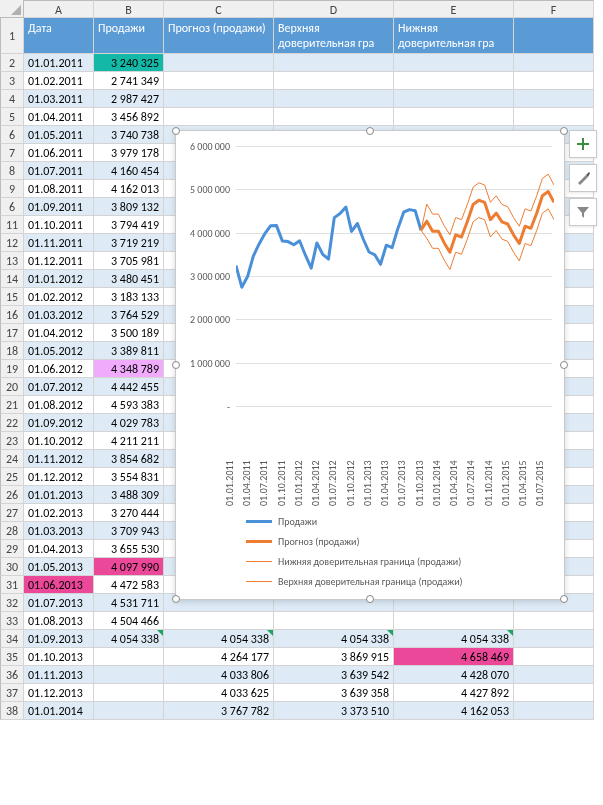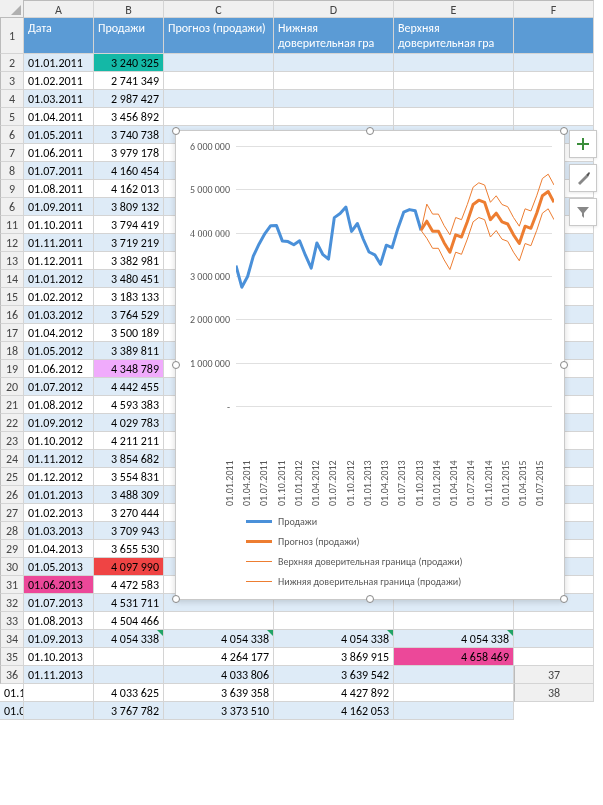--- a/index.html
+++ b/index.html
@@ -162,22 +162,22 @@
     <div class="col-header">A</div>
     <div class="col-header">B</div>
     <div class="col-header">C</div>
     <div class="col-header">D</div>
     <div class="col-header">E</div>
     <div class="col-header">F</div>
     <div class="row-header" style="height:36px;line-height:36px">1</div>
     <div class="cell" style="background:#5b9bd5;color:#fff;height:36px;line-height:15px;padding-top:3px;white-space:normal">Дата</div>
     <div class="cell" style="background:#5b9bd5;color:#fff;height:36px;line-height:15px;padding-top:3px;white-space:normal">Продажи</div>
     <div class="cell" style="background:#5b9bd5;color:#fff;height:36px;line-height:15px;padding-top:3px;white-space:normal">Прогноз (продажи)</div>
+    <div class="cell" style="background:#5b9bd5;color:#fff;height:36px;line-height:15px;padding-top:3px;white-space:normal">Верхняя доверительная гра</div>
     <div class="cell" style="background:#5b9bd5;color:#fff;height:36px;line-height:15px;padding-top:3px;white-space:normal">Нижняя доверительная гра</div>
-    <div class="cell" style="background:#5b9bd5;color:#fff;height:36px;line-height:15px;padding-top:3px;white-space:normal">Верхняя доверительная гра</div>
     <div class="cell" style="background:#5b9bd5;color:#fff;height:36px;line-height:15px;padding-top:3px;white-space:normal"></div>
     <div class="row-header">2</div>
     <div class="cell " style="background:#deebf7">01.01.2011</div>
     <div class="cell val" style="background:#14b8a6">3 240 325</div>
     <div class="cell val" style="background:#deebf7"></div>
     <div class="cell val" style="background:#deebf7"></div>
     <div class="cell val" style="background:#deebf7"></div>
     <div class="cell val" style="background:#deebf7"></div>
     <div class="row-header">3</div>
     <div class="cell " style="background:#fff">01.02.2011</div>
@@ -244,21 +244,21 @@
     <div class="cell val" style="background:#fff"></div>
     <div class="row-header">12</div>
     <div class="cell " style="background:#deebf7">01.11.2011</div>
     <div class="cell val" style="background:#deebf7">3 719 219</div>
     <div class="cell val" style="background:#deebf7"></div>
     <div class="cell val" style="background:#deebf7"></div>
     <div class="cell val" style="background:#deebf7"></div>
     <div class="cell val" style="background:#deebf7"></div>
     <div class="row-header">13</div>
     <div class="cell " style="background:#fff">01.12.2011</div>
-    <div class="cell val" style="background:#fff">3 382 981</div>
+    <div class="cell val" style="background:#fff">3 705 981</div>
     <div class="cell val" style="background:#fff"></div>
     <div class="cell val" style="background:#fff"></div>
     <div class="cell val" style="background:#fff"></div>
     <div class="cell val" style="background:#fff"></div>
     <div class="row-header">14</div>
     <div class="cell " style="background:#deebf7">01.01.2012</div>
     <div class="cell val" style="background:#deebf7">3 480 451</div>
     <div class="cell val" style="background:#deebf7"></div>
     <div class="cell val" style="background:#deebf7"></div>
     <div class="cell val" style="background:#deebf7"></div>
@@ -363,21 +363,21 @@
     <div class="cell val" style="background:#deebf7"></div>
     <div class="row-header">29</div>
     <div class="cell " style="background:#fff">01.04.2013</div>
     <div class="cell val" style="background:#fff">3 655 530</div>
     <div class="cell val" style="background:#fff"></div>
     <div class="cell val" style="background:#fff"></div>
     <div class="cell val" style="background:#fff"></div>
     <div class="cell val" style="background:#fff"></div>
     <div class="row-header">30</div>
     <div class="cell " style="background:#deebf7">01.05.2013</div>
-    <div class="cell val" style="background:#ef4444">4 097 990</div>
+    <div class="cell val" style="background:#ec4899">4 097 990</div>
     <div class="cell val" style="background:#deebf7"></div>
     <div class="cell val" style="background:#deebf7"></div>
     <div class="cell val" style="background:#deebf7"></div>
     <div class="cell val" style="background:#deebf7"></div>
     <div class="row-header">31</div>
     <div class="cell " style="background:#ec4899">01.06.2013</div>
     <div class="cell val" style="background:#fff">4 472 583</div>
     <div class="cell val" style="background:#fff"></div>
     <div class="cell val" style="background:#fff"></div>
     <div class="cell val" style="background:#fff"></div>
@@ -408,20 +408,21 @@
     <div class="cell val" style="background:#fff"></div>
     <div class="cell val" style="background:#fff">4 264 177</div>
     <div class="cell val" style="background:#fff">3 869 915</div>
     <div class="cell val" style="background:#ec4899">4 658 469</div>
     <div class="cell val" style="background:#fff"></div>
     <div class="row-header">36</div>
     <div class="cell " style="background:#deebf7">01.11.2013</div>
     <div class="cell val" style="background:#deebf7"></div>
     <div class="cell val" style="background:#deebf7">4 033 806</div>
     <div class="cell val" style="background:#deebf7">3 639 542</div>
+    <div class="cell val" style="background:#deebf7">4 428 070</div>
     <div class="cell val" style="background:#deebf7"></div>
     <div class="row-header">37</div>
     <div class="cell " style="background:#fff">01.12.2013</div>
     <div class="cell val" style="background:#fff"></div>
     <div class="cell val" style="background:#fff">4 033 625</div>
     <div class="cell val" style="background:#fff">3 639 358</div>
     <div class="cell val" style="background:#fff">4 427 892</div>
     <div class="cell val" style="background:#fff"></div>
     <div class="row-header">38</div>
     <div class="cell " style="background:#deebf7">01.01.2014</div>
@@ -440,21 +441,21 @@
   <div class="handle" style="left:50%;top:-4px;margin-left:-4px"></div>
   <div class="handle" style="left:50%;bottom:-4px;margin-left:-4px"></div>
   <div class="handle" style="left:-4px;top:50%;margin-top:-4px"></div>
   <div class="handle" style="right:-4px;top:50%;margin-top:-4px"></div>
 
   <div class="y-axis" id="yaxis">
       <div class="y-tick" style="top: 100%;">-</div>
       <div class="y-tick" style="top: 83.3333%;">1 000 000</div>
       <div class="y-tick" style="top: 66.6667%;">2 000 000</div>
       <div class="y-tick" style="top: 50%;">3 000 000</div>
-      <div class="y-tick" style="top: 33.3333%; font-family: Liberation Serif, serif;">4 000 000</div>
+      <div class="y-tick" style="top: 33.3333%;">4 000 000</div>
       <div class="y-tick" style="top: 16.6667%;">5 000 000</div>
       <div class="y-tick" style="top: 0%;">6 000 000</div>
     </div>
   <div id="gridlines">
       <div class="grid-line" style="top: 275px;"></div>
       <div class="grid-line" style="top: 231.667px;"></div>
       <div class="grid-line" style="top: 188.333px;"></div>
       <div class="grid-line" style="top: 145px;"></div>
       <div class="grid-line" style="top: 101.667px;"></div>
       <div class="grid-line" style="top: 58.3333px;"></div>
@@ -491,25 +492,25 @@
       <div class="legend-item">
         <div class="legend-line" style="border-top-color: rgb(74, 144, 217); border-top-width: 3px;"></div>
         <span>Продажи</span>
       </div>
       <div class="legend-item">
         <div class="legend-line" style="border-top-color: rgb(237, 125, 49); border-top-width: 3px;"></div>
         <span>Прогноз (продажи)</span>
       </div>
       <div class="legend-item">
         <div class="legend-line" style="border-top-color: rgb(237, 125, 49); border-top-width: 1px;"></div>
-        <span>Верхняя доверительная граница (продажи)</span>
+        <span>Нижняя доверительная граница (продажи)</span>
       </div>
       <div class="legend-item">
         <div class="legend-line" style="border-top-color: rgb(237, 125, 49); border-top-width: 1px;"></div>
-        <span>Нижняя доверительная граница (продажи)</span>
+        <span>Верхняя доверительная граница (продажи)</span>
       </div>
     </div>
 </div>
 
 <div class="side-buttons">
   <div class="side-btn">
     <svg width="16" height="16">
         <path d="M8 2v12M2 8h12" stroke="#3a8d3a" stroke-width="2"></path>
       </svg>
   </div>

